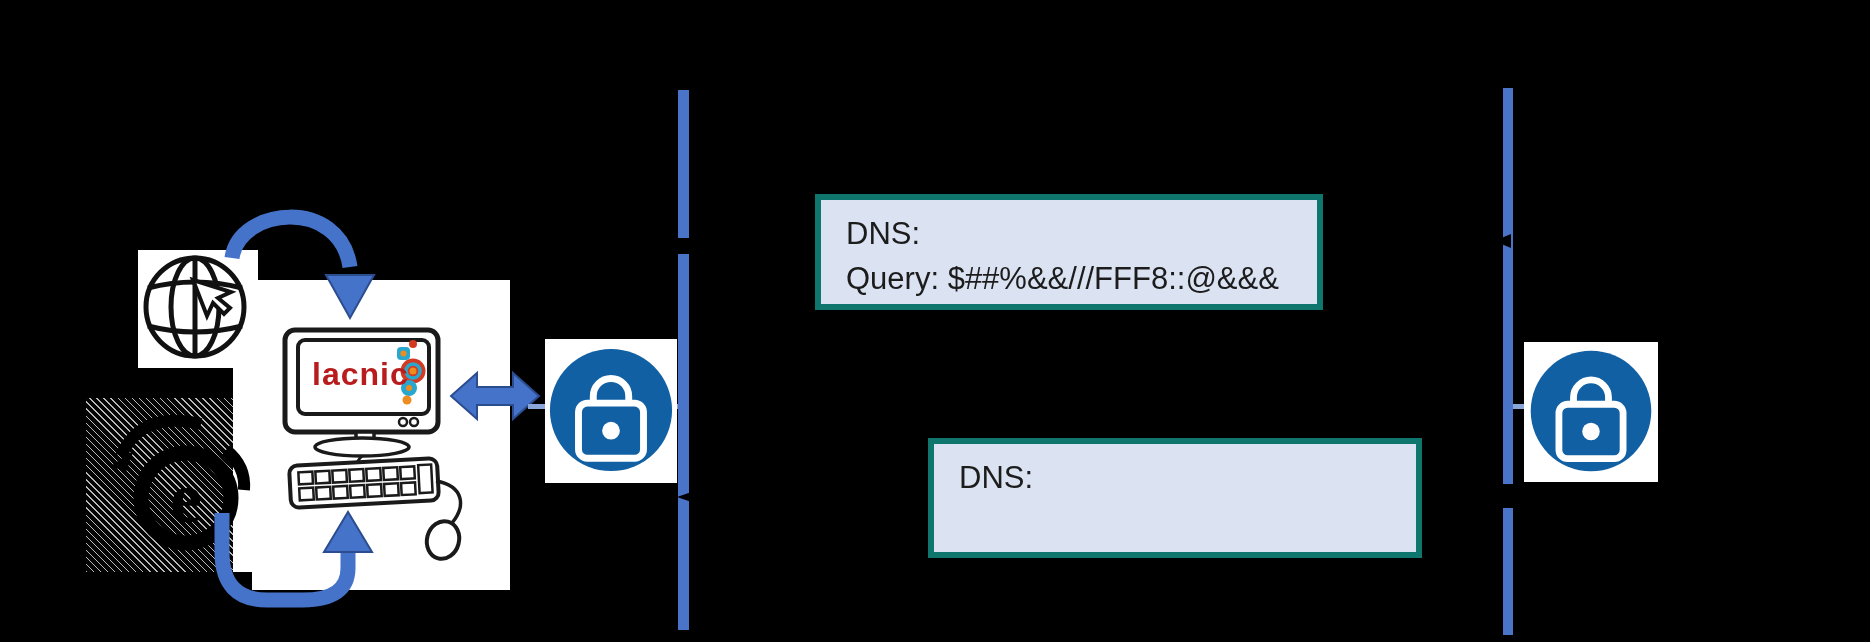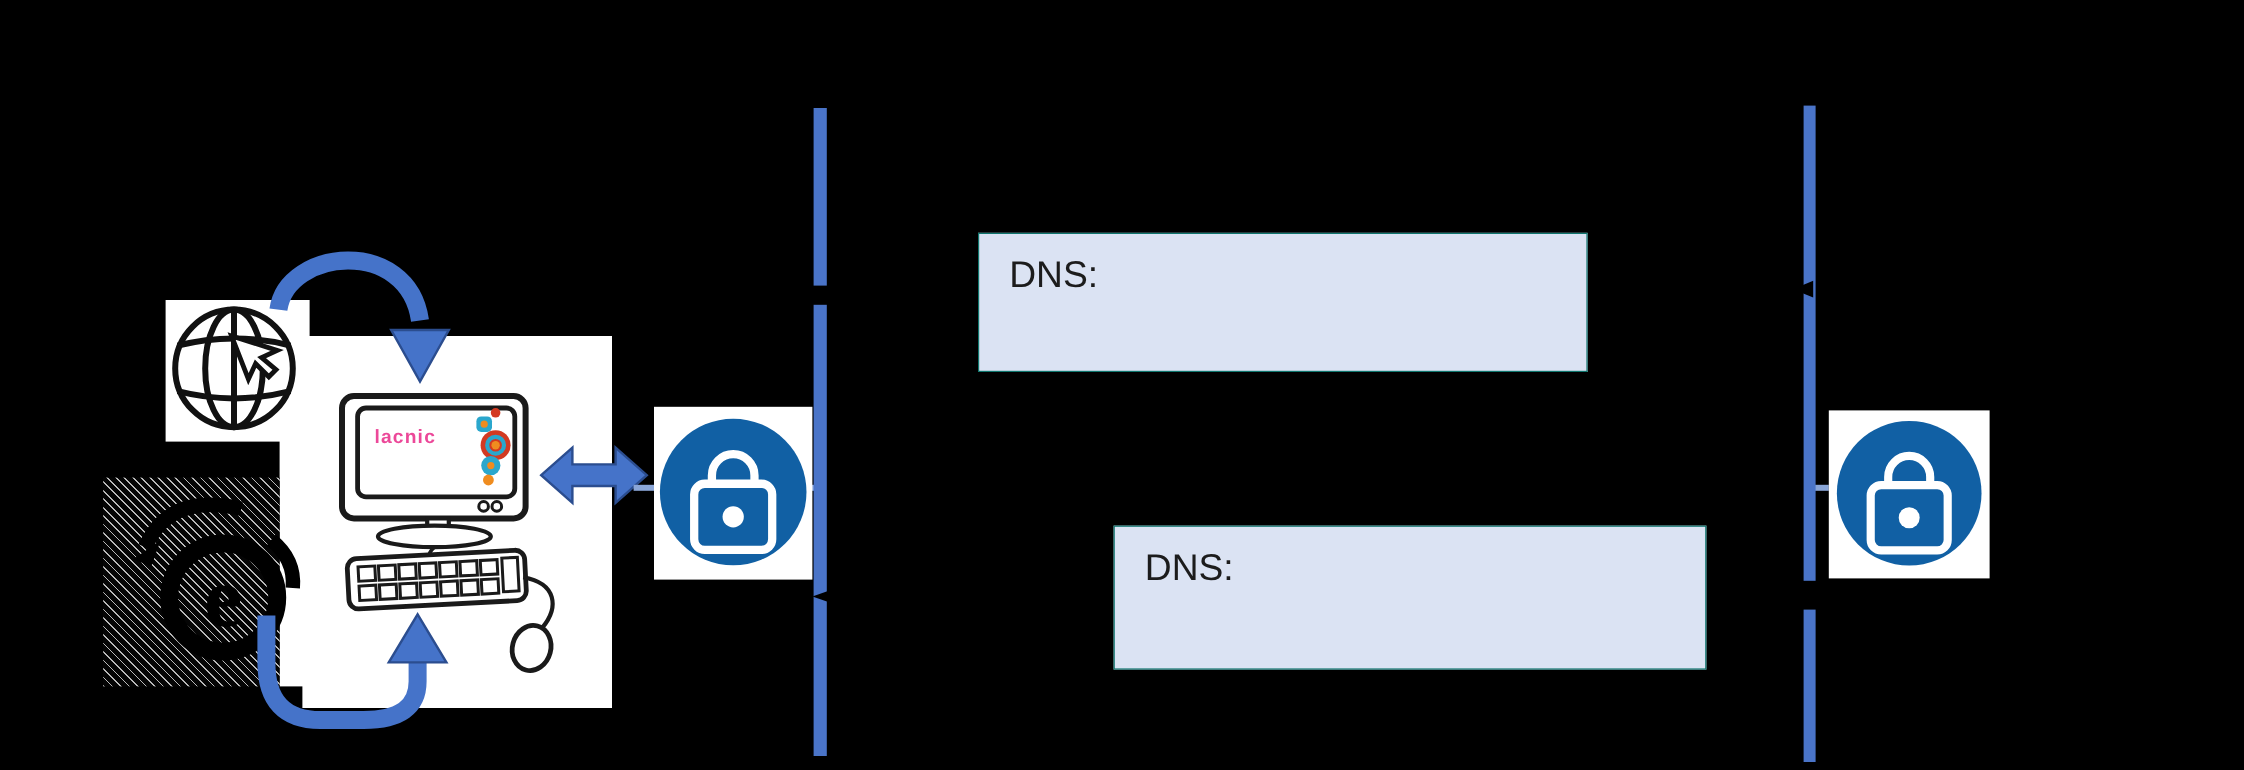--- a/index.html
+++ b/index.html
@@ -9,34 +9,34 @@
   }
   .abs{position:absolute;}
   .whitebox{background:#ffffff;}
   
   .vline{background:#4a74c8;}
   
   .ah{width:0;height:0;border-top:9px solid transparent;border-bottom:9px solid transparent;border-right:26px solid #000;}
   .ah.small{border-top-width:7px;border-bottom-width:7px;border-right-width:17px;}
   
   .dnsbox{
-    background:#dbe3f3;border:1px solid #0f766e;box-sizing:border-box;
+    background:#dbe3f3;border:6px solid #0f766e;box-sizing:border-box;
     color:#1c1c1c;font-size:31px;line-height:45px;
     padding:11px 0 0 25px;letter-spacing:0px;
   }
   .dnsbox span{display:block;white-space:nowrap;}
   
   .hatch{
     background:repeating-linear-gradient(45deg,#b9b9b9 0px,#b9b9b9 1px,#050505 1px,#050505 5px);
   }
   
   .lockbox{background:#fff;}
   
   .lacnic-label{
-    color:#ec4899;font-size:16px;font-weight:bold;letter-spacing:1px;
+    color:#b91c1c;font-size:32px;font-weight:bold;letter-spacing:1px;
   }
   .stub{background:#8aa6d8;height:5px;}
 </style>
 </head>
 <body>
 
 <div id="stage">
 
   <div class="abs whitebox" style="left:233px;top:360px;width:24px;height:212px;"></div>
 
@@ -160,19 +160,20 @@
     </svg>
   </div>
 
   <div class="abs ah" style="left:674px;top:237px;"></div>
   <div class="abs ah" style="left:677px;top:488px;"></div>
   <div class="abs ah small" style="left:1494px;top:234px;"></div>
   <div class="abs ah" style="left:1496px;top:486px;"></div>
 
   <div class="abs dnsbox" style="left:815px;top:194px;width:508px;height:116px;">
     <span>DNS:</span>
+    <span>Query: $##%&amp;&amp;///FFF8::@&amp;&amp;&amp;</span>
   </div>
 
   <div class="abs dnsbox" style="left:928px;top:438px;width:494px;height:120px;">
     <span>DNS:</span>
   </div>
 
 </div>
 
 </body></html>

